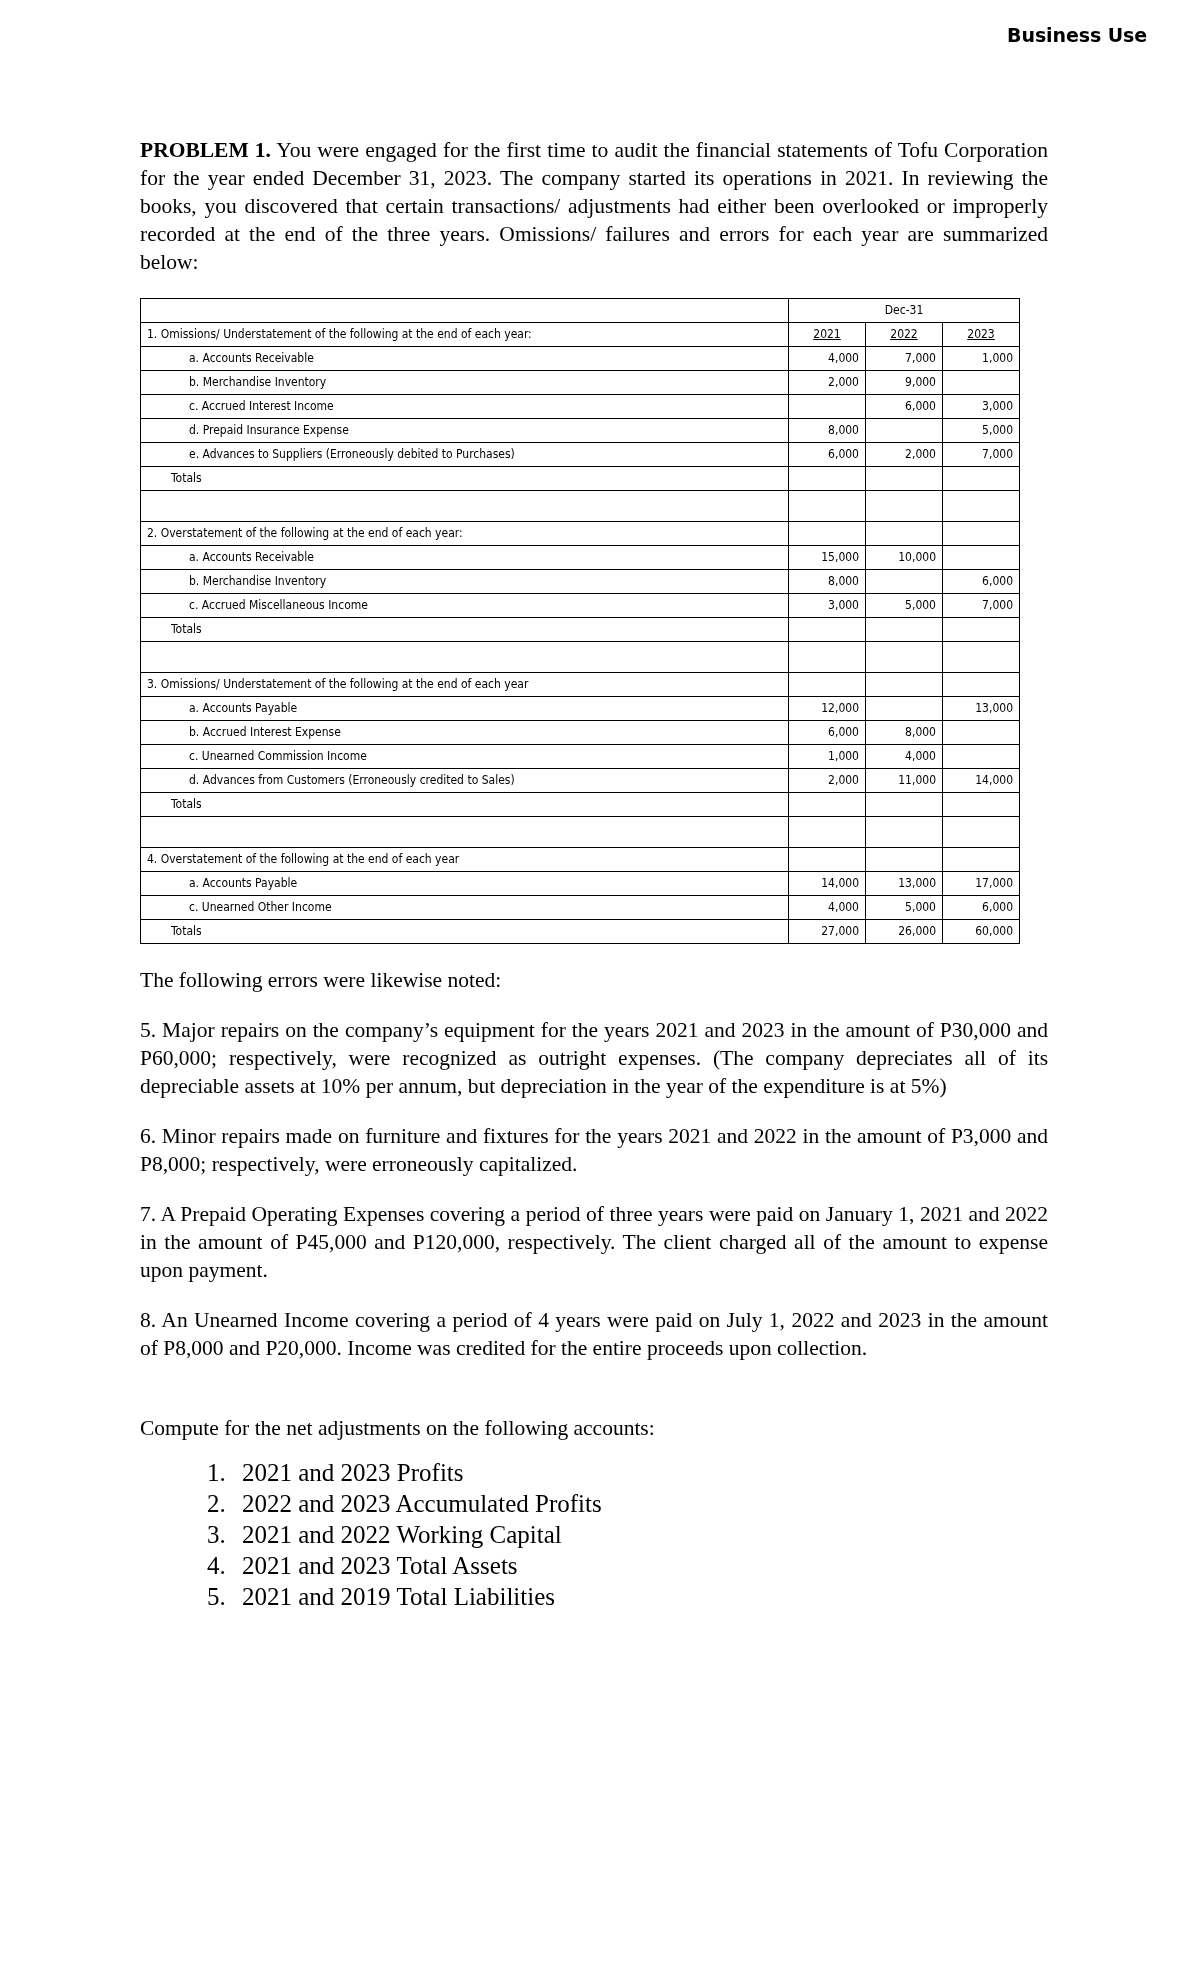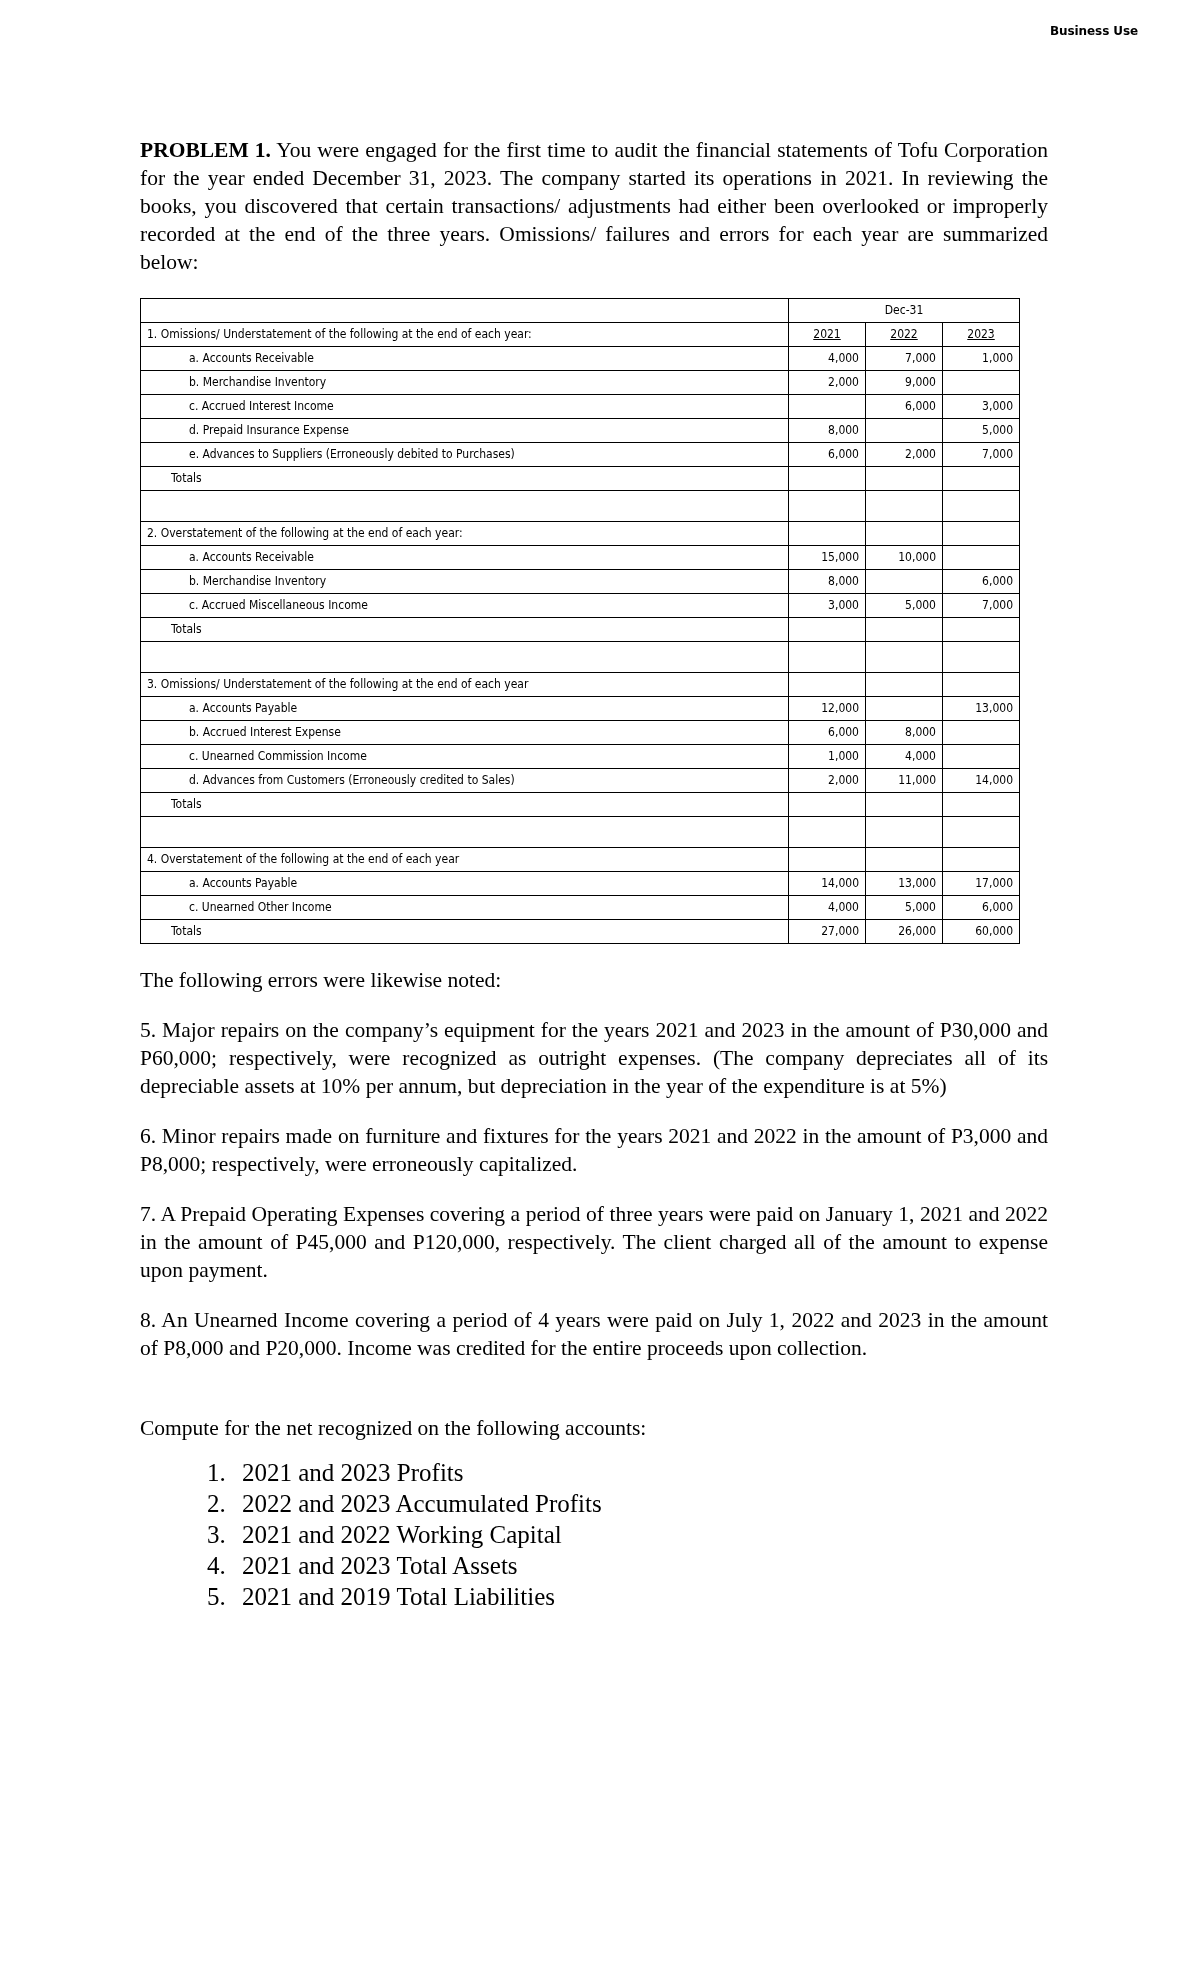--- a/index.html
+++ b/index.html
@@ -19,23 +19,23 @@
   .page {
     position: relative;
     width: 1200px;
     height: 1976px;
     box-sizing: border-box;
   }
   
   .running-header {
     position: absolute;
     top: 24px;
-    right: 62px;
+    right: 53px;
     font-family: "DejaVu Sans", "Liberation Sans", sans-serif;
-    font-size: 12px;
+    font-size: 19px;
     font-weight: bold;
     letter-spacing: -0.1px;
     color: #000;
   }
   
   .content {
     position: absolute;
     left: 140px;
     top: 136px;
     width: 920px;
@@ -300,21 +300,21 @@
 
     <div class="lower">
       <p class="para spaced">The following errors were likewise noted:</p>
       <p class="para spaced">5. Major repairs on the company’s equipment for the years 2021 and 2023 in the amount of P30,000 and P60,000; respectively, were recognized as outright expenses. (The company depreciates all of its depreciable assets at 10% per annum, but depreciation in the year of the expenditure is at 5%)</p>
       <p class="para spaced">6. Minor repairs made on furniture and fixtures for the years 2021 and 2022 in the amount of P3,000 and P8,000; respectively, were erroneously capitalized.</p>
       <p class="para spaced">7. A Prepaid Operating Expenses covering a period of three  years were paid on January 1, 2021 and 2022 in the amount of P45,000 and P120,000, respectively. The client charged all of the amount to expense upon payment.</p>
       <p class="para spaced">8. An Unearned Income covering a period of 4 years were paid on July 1, 2022 and 2023 in the amount of P8,000 and P20,000. Income was credited for the entire proceeds upon collection.</p>
     </div>
 
     <div class="lower" style="margin-top:52px;">
-      <p class="para">Compute for the net recognized on the following accounts:</p>
+      <p class="para">Compute for the net adjustments on the following accounts:</p>
       <ol class="compute-list" id="compute-list">
 
       <li>2021 and 2023 Profits</li>
           <li>2022 and 2023 Accumulated Profits</li>
           <li>2021 and 2022 Working Capital</li>
           <li>2021 and 2023 Total Assets</li>
           <li>2021 and 2019 Total Liabilities</li>
         </ol>
     </div>
 

